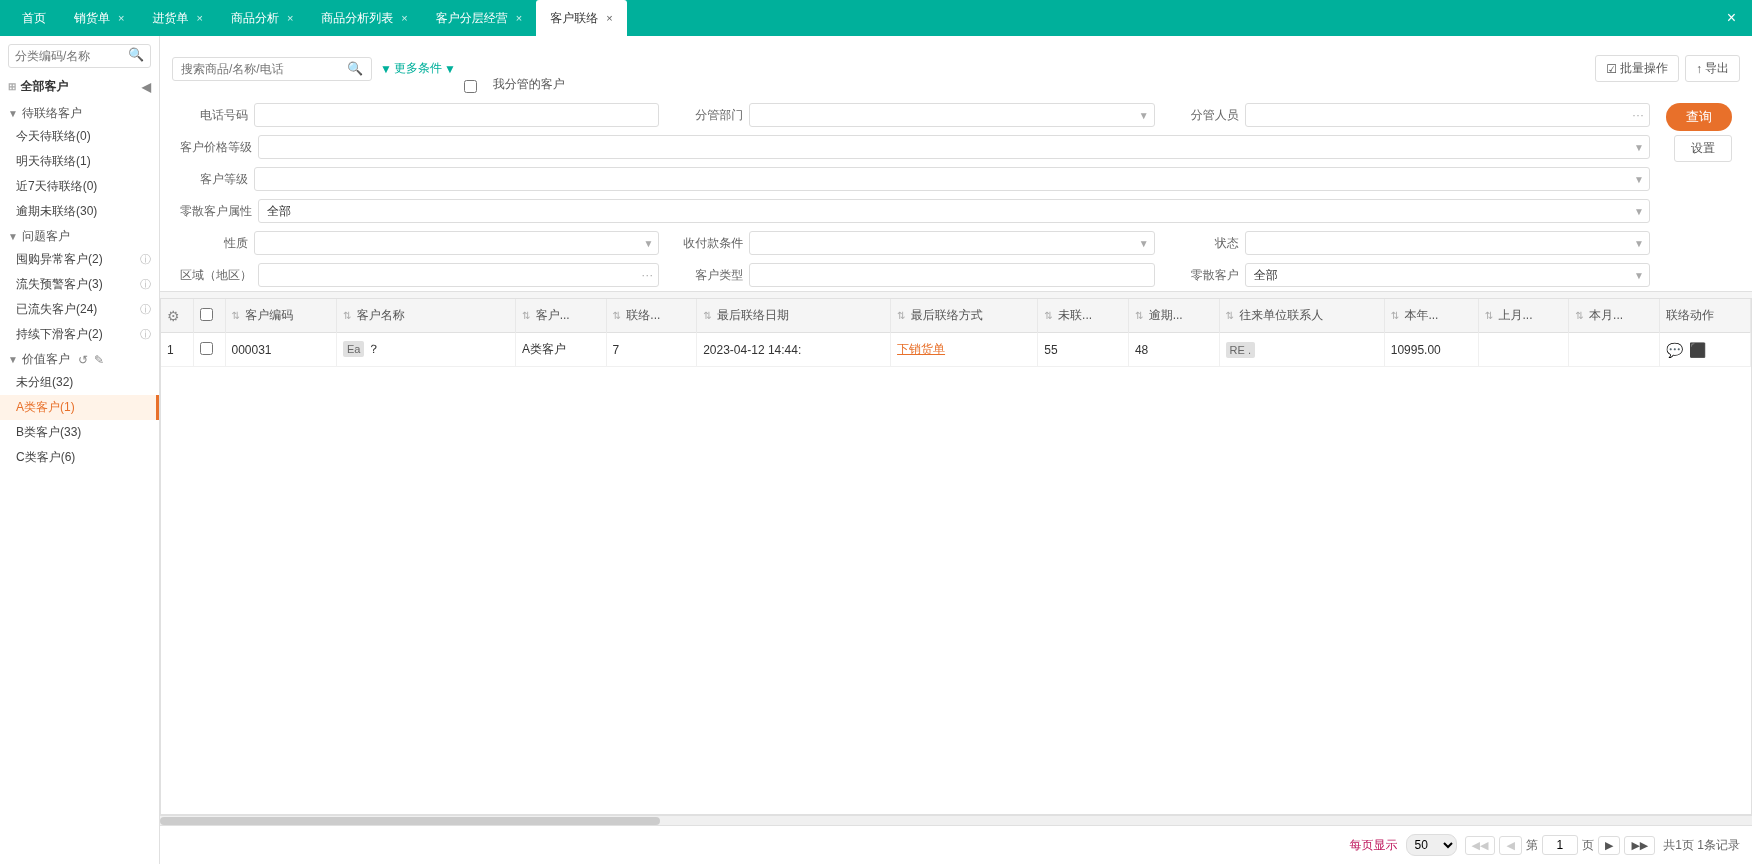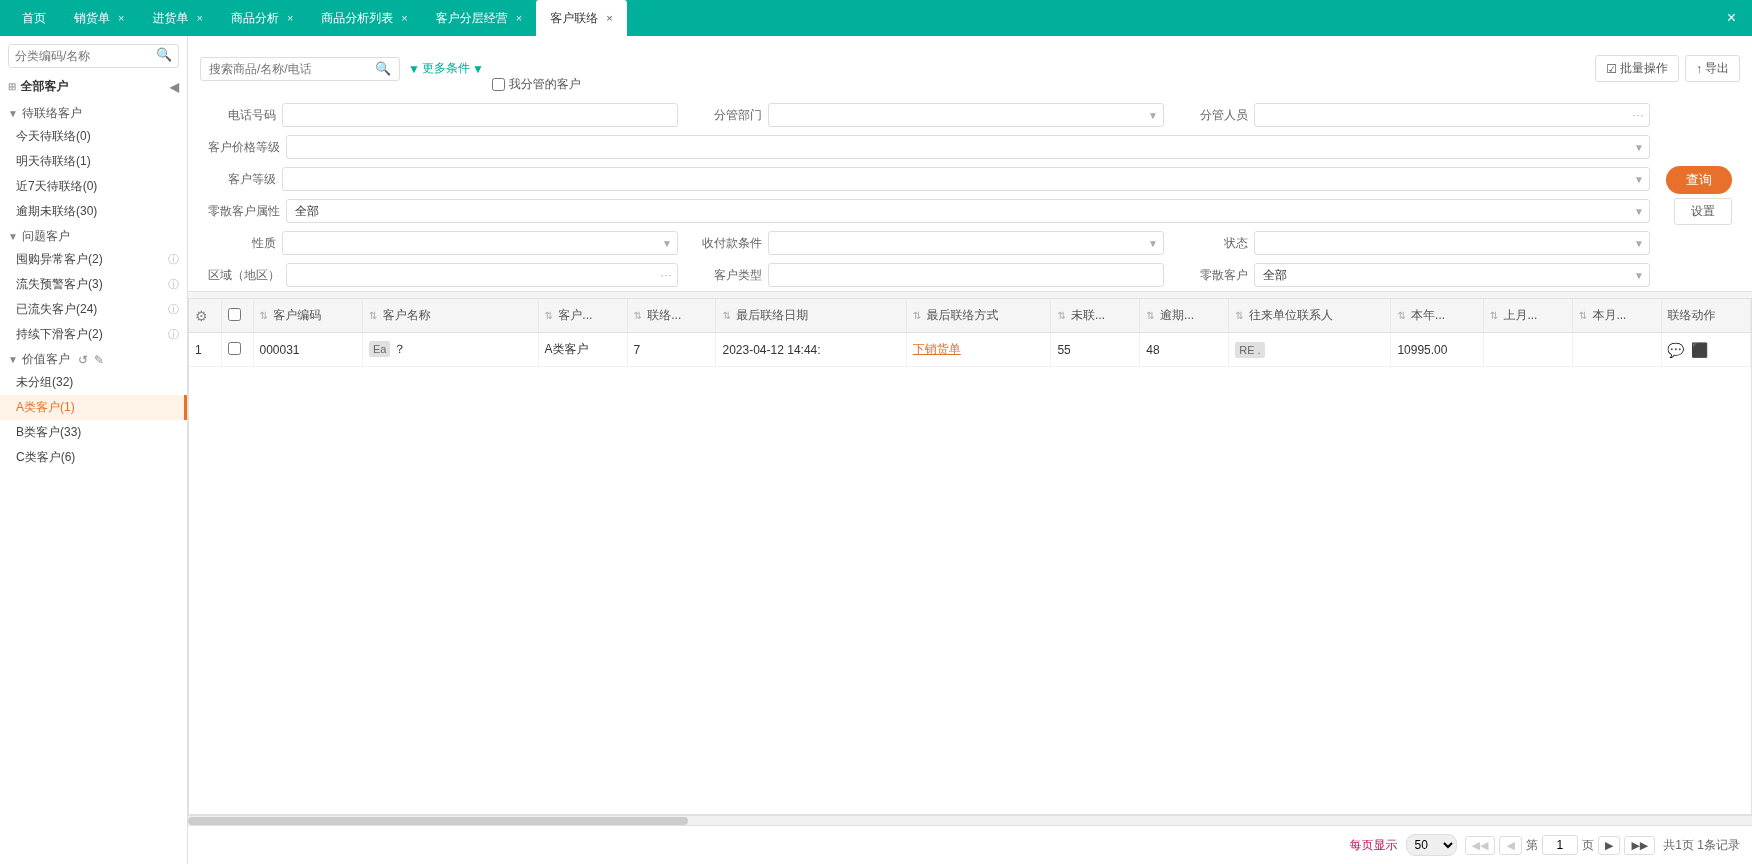--- a/index.html
+++ b/index.html
@@ -42,21 +42,21 @@
 
     
     .main-layout {
       display: flex;
       height: calc(864px - 36px);
       background: #f0f0f0;
     }
 
     
     .sidebar {
-      width: 188px;
+      width: 160px;
       background: #fff;
       border-right: 1px solid #e0e0e0;
       display: flex;
       flex-direction: column;
       flex-shrink: 0;
     }
     .sidebar-search {
       padding: 8px 8px 4px 8px;
       position: relative;
     }
@@ -145,21 +145,21 @@
     }
     .filter-search-wrap .s-icon2 { position: absolute; right: 8px; color: #00b09b; font-size: 13px; }
     .more-conditions {
       color: #00b09b;
       cursor: pointer;
       display: flex;
       align-items: center;
       gap: 2px;
       font-size: 12px;
     }
-    .my-customers { display: flex; align-items: center; gap: 4px; color: #555; cursor: pointer; margin-top: 32px; }
+    .my-customers { display: flex; align-items: flex-end; gap: 16px; color: #555; cursor: pointer; margin-top: 32px; }
     .my-customers input[type=checkbox] { cursor: pointer; }
     .action-btns { margin-left: auto; display: flex; gap: 6px; align-items: center; }
     .btn-batch { border: 1px solid #ddd; background: #fff; padding: 4px 10px; border-radius: 3px; cursor: pointer; color: #555; display: flex; align-items: center; gap: 3px; }
     .btn-export { border: 1px solid #ddd; background: #fff; padding: 4px 10px; border-radius: 3px; cursor: pointer; color: #555; display: flex; align-items: center; gap: 3px; }
     .btn-query {
       background: #e8702a;
       color: #fff;
       border: none;
       border-radius: 14px;
       padding: 5px 20px;
@@ -469,21 +469,21 @@
             <span>☑</span>
             <span>批量操作</span>
           </button>
           <button class="btn-export">
             <span>↑</span>
             <span>导出</span>
           </button>
         </div>
       </div>
 
-      <div style="display:flex;width:100%;align-items:center;">
+      <div style="display:flex;width:100%;">
         <div style="flex:1;">
 
           <div style="display:grid;grid-template-columns:1fr 1fr 1fr;">
             <div class="filter-grid-cell">
               <span class="fgc-label">电话号码</span>
               <div class="fgc-input">
                 <input type="text" value="" style="">
               </div>
             </div>
             <div class="filter-grid-cell">

